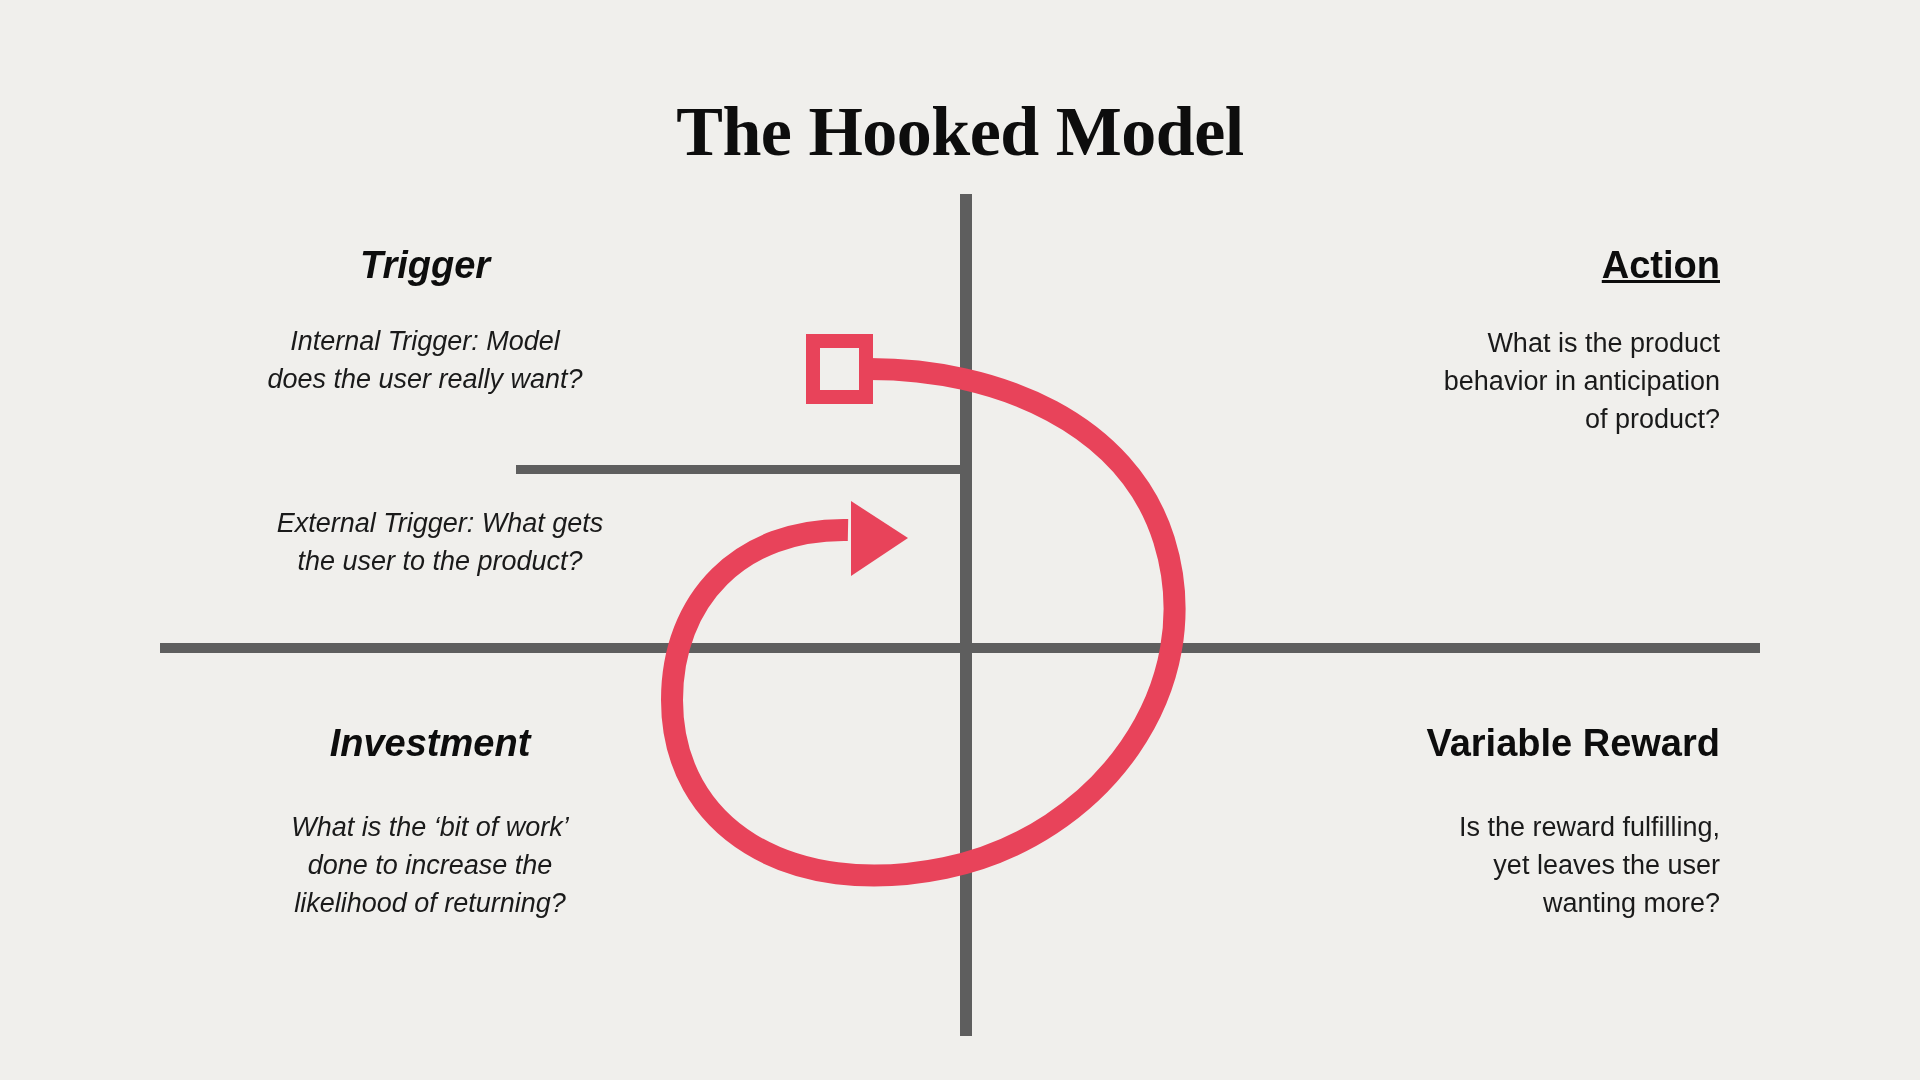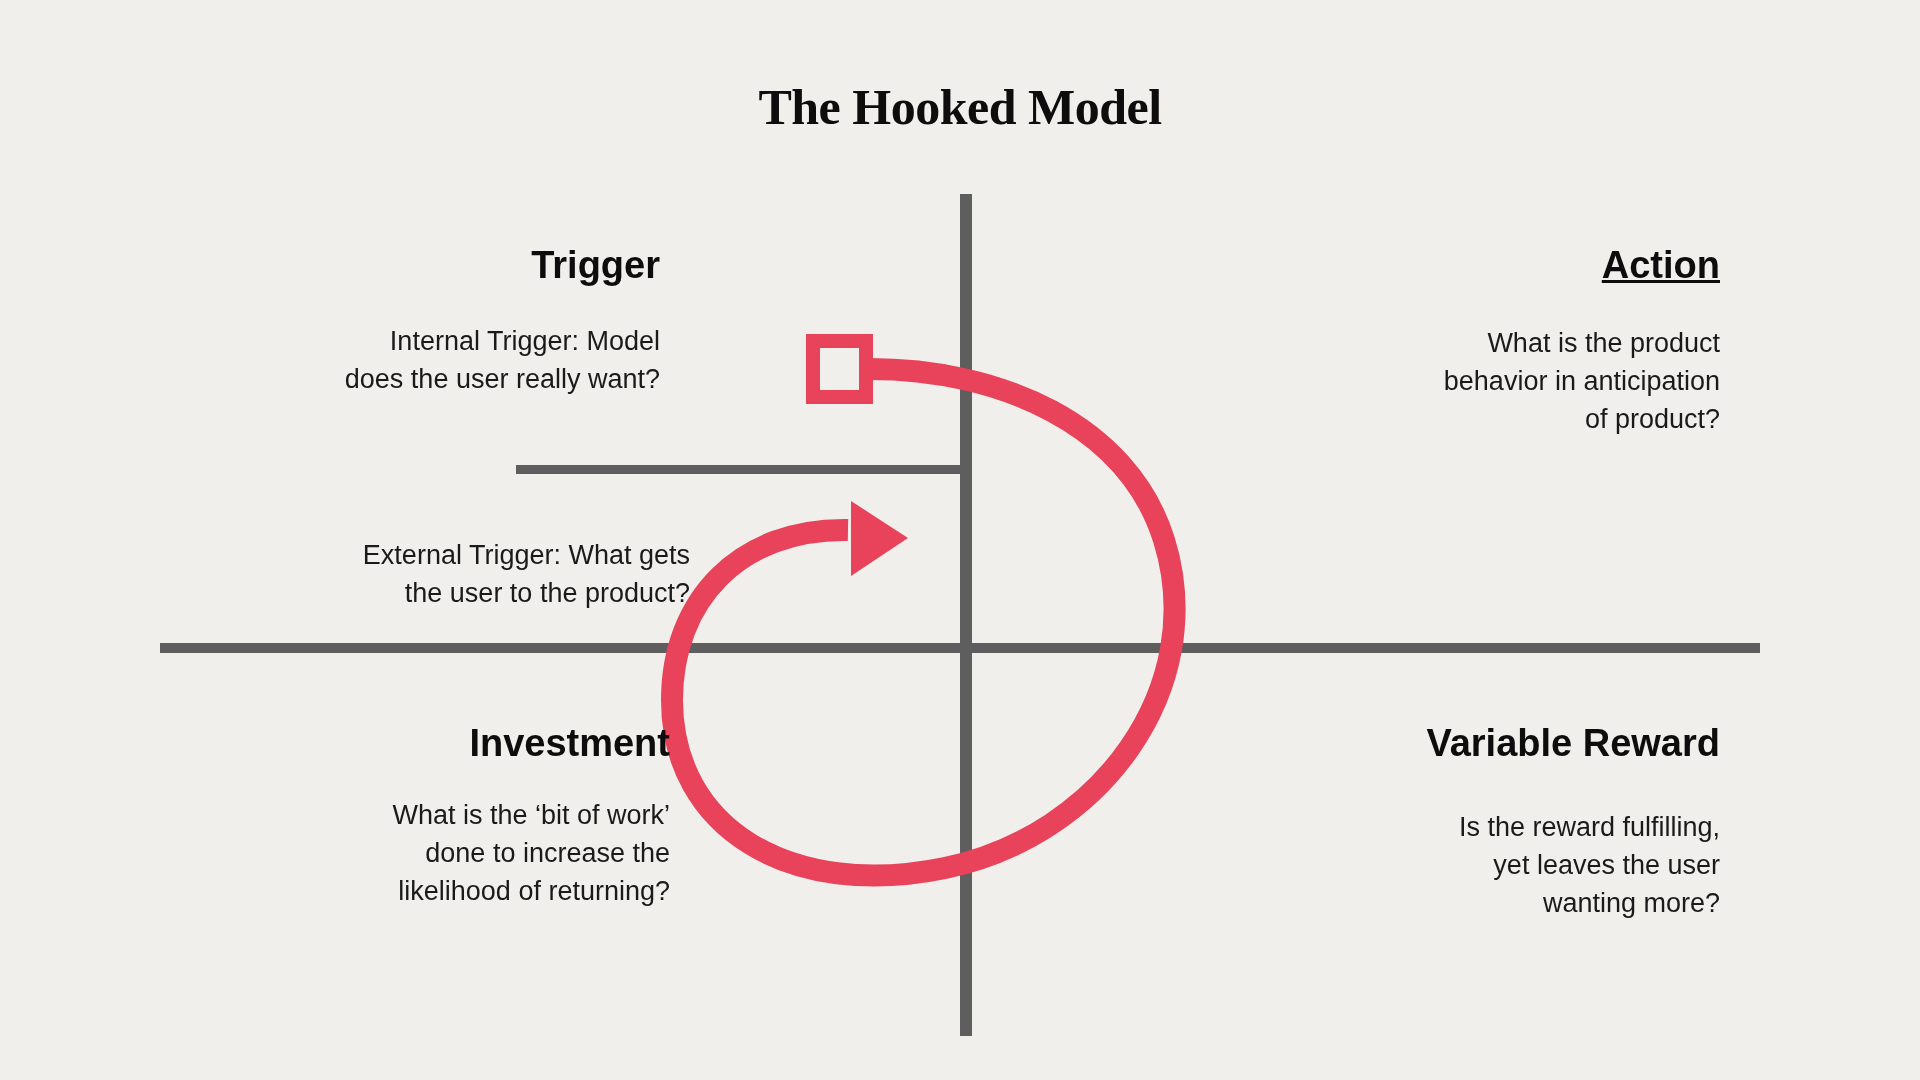--- a/index.html
+++ b/index.html
@@ -24,21 +24,21 @@
 
   
   #diagram-title {
     position: absolute;
     top: 46px;
     left: 0;
     width: 1920px;
     text-align: center;
     font-family: "Liberation Serif", "DejaVu Serif", serif;
     font-weight: bold;
-    font-size: 50px;
+    font-size: 70px;
     letter-spacing: -0.5px;
     color: #0D0D0D;
     line-height: 1.1;
   }
 
   
   .axis-line { position: absolute; background: #5E5E5E; }
   #axis-vertical {
     left: 960px;
     top: 194px;
@@ -78,49 +78,49 @@
     margin: 0 0 34px 0;
     white-space: nowrap;
   }
   .quadrant-body {
     font-size: 27px;
     font-weight: 400;
     color: #1A1A1A;
     line-height: 1.42;
     margin: 0;
   }
-  .align-left  { text-align: right; }
+  .align-left  { text-align: center; font-style: italic; }
   .align-right { text-align: right; }
 
   #quadrant-trigger {
     left: 190px;
     top: 244px;
     width: 470px;
   }
   #quadrant-trigger .quadrant-body { margin-bottom: 0; }
 
   #quadrant-trigger-external {
     left: 190px;
-    top: 536px;
+    top: 504px;
     width: 500px;
   }
 
   #quadrant-action {
     right: 200px;
     top: 244px;
     width: 470px;
   }
   #quadrant-action .quadrant-heading { margin-bottom: 36px; text-decoration: underline; }
 
   #quadrant-investment {
     left: 190px;
     top: 722px;
     width: 480px;
   }
-  #quadrant-investment .quadrant-heading { margin-bottom: 30px; }
+  #quadrant-investment .quadrant-heading { margin-bottom: 42px; }
 
   #quadrant-variable-reward {
     right: 200px;
     top: 722px;
     width: 480px;
   }
   #quadrant-variable-reward .quadrant-heading { margin-bottom: 42px; }
 
   .body-line { display: block; }
 </style>

